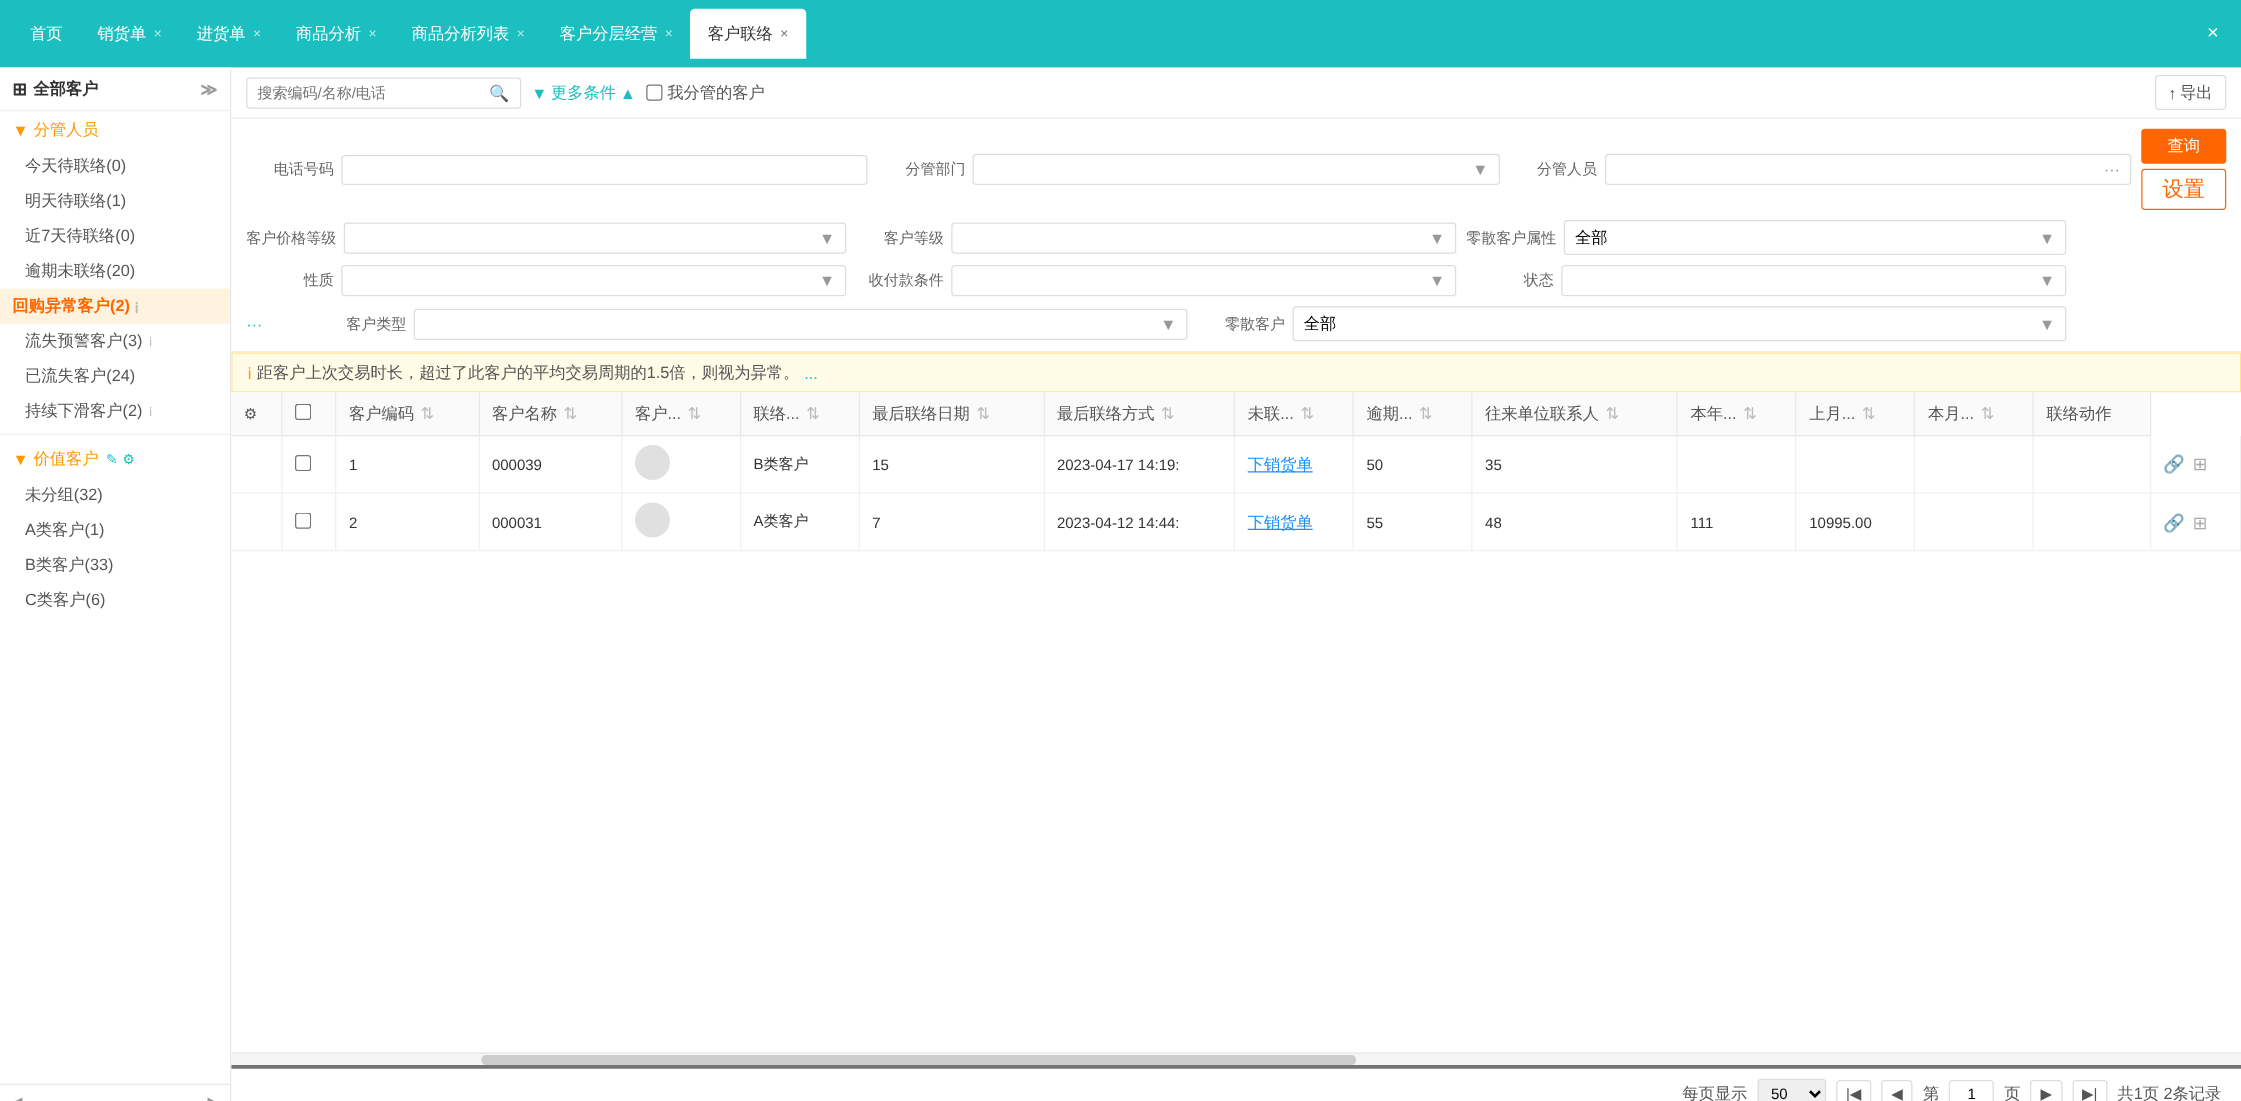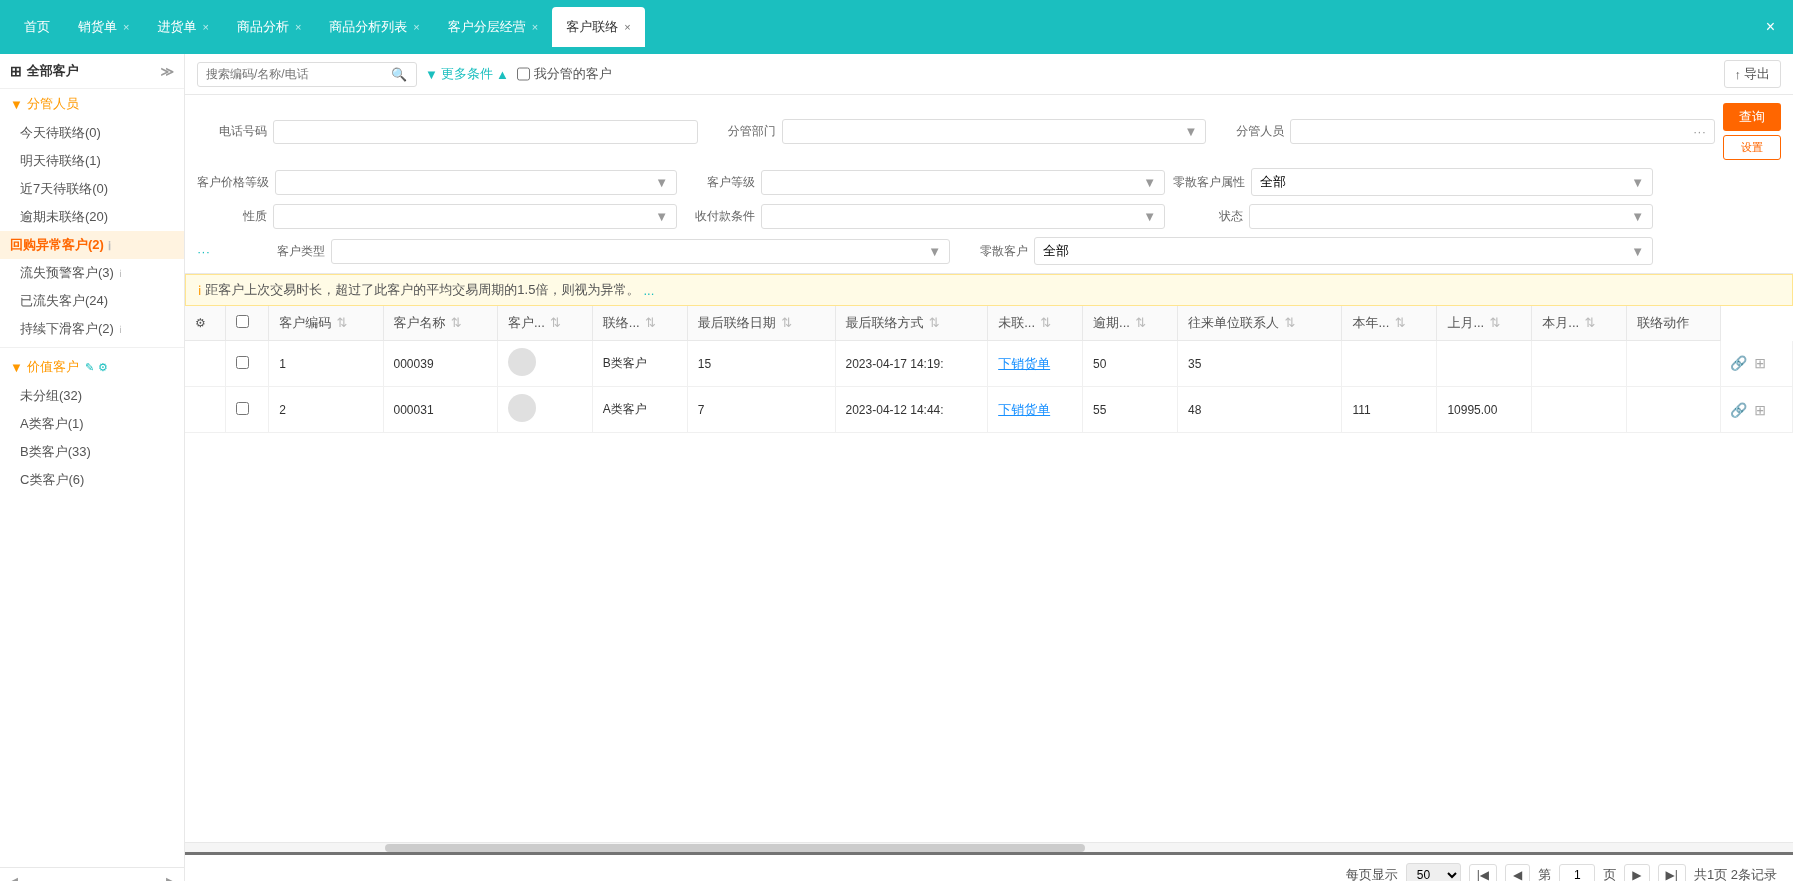--- a/index.html
+++ b/index.html
@@ -127,21 +127,21 @@
     .filter-input {
       flex: 1; border: 1px solid #ddd; border-radius: 3px;
       padding: 4px 8px; font-size: 12px; outline: none;
     }
     .btn-query {
       background: #f60; color: #fff; border: none; border-radius: 3px;
       padding: 5px 16px; cursor: pointer; font-size: 13px; white-space: nowrap;
     }
     .btn-set {
       background: #fff; color: #f60; border: 1px solid #f60; border-radius: 3px;
-      padding: 4px 16px; cursor: pointer; font-size: 11px; white-space: nowrap;
+      padding: 4px 16px; cursor: pointer; font-size: 17px; white-space: nowrap;
     }
     .btn-actions-col {
       display: flex; flex-direction: column; gap: 4px;
     }
 
     
     .tooltip-bar {
       background: #fffbe6; border: 1px solid #ffe58f;
       padding: 6px 12px; font-size: 12px; color: #555;
       display: flex; align-items: center; gap: 4px;

